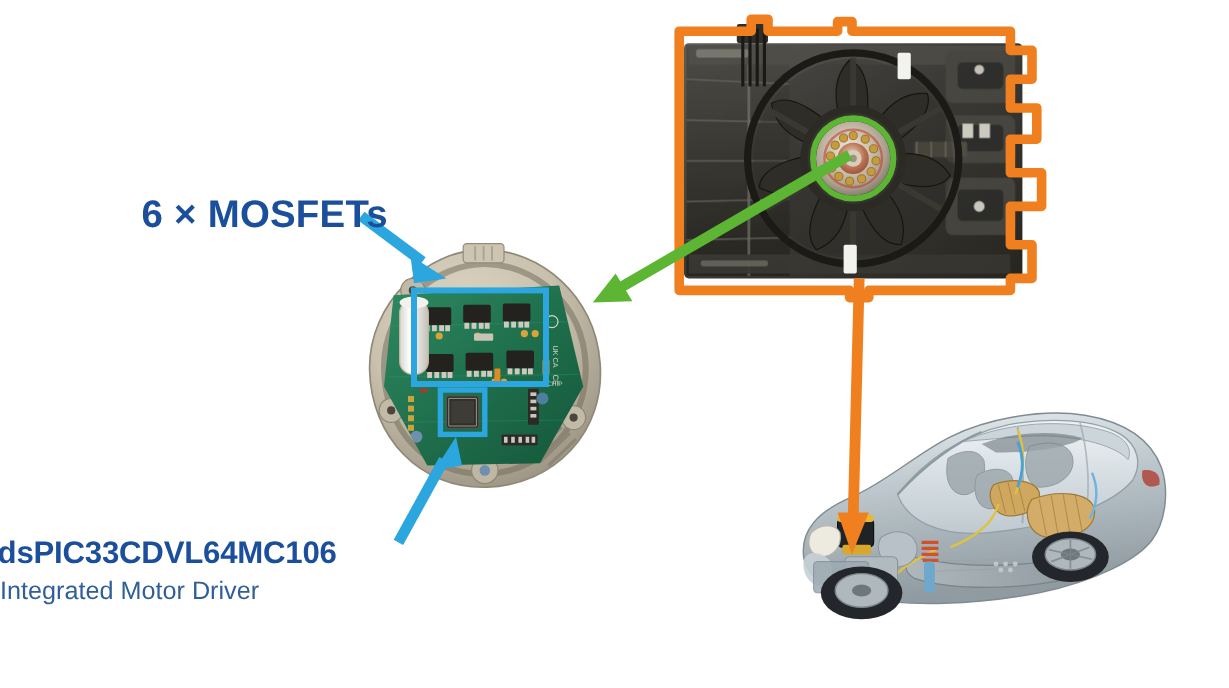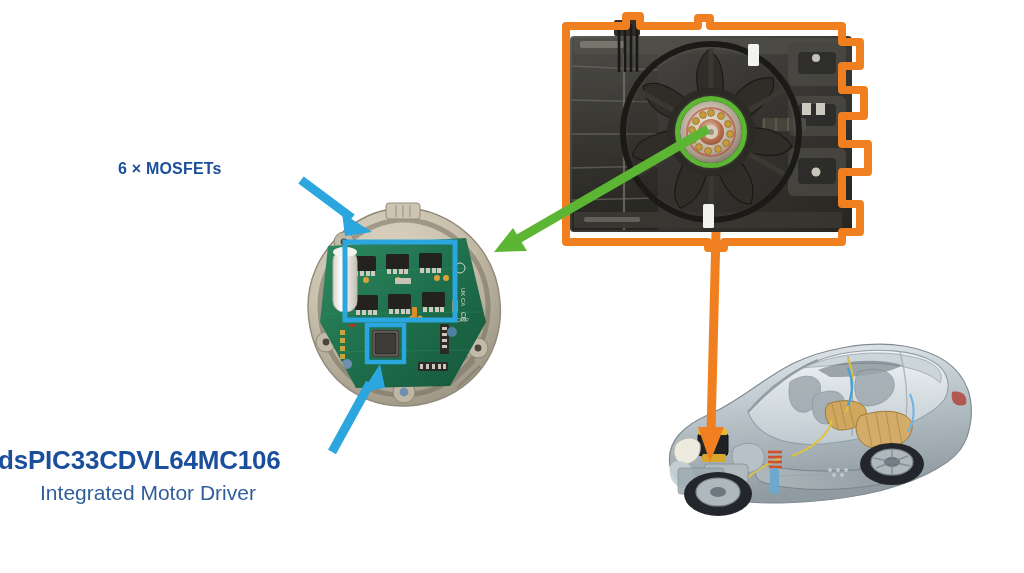--- a/index.html
+++ b/index.html
@@ -9,32 +9,32 @@
     font-family:"Liberation Sans","DejaVu Sans",sans-serif;
     -webkit-font-smoothing:antialiased;
   }
   #stage{position:absolute;left:0;top:0;width:1024px;height:573px;background:#fff;}
   .abs{position:absolute;}
   svg{display:block;overflow:visible;}
 
   
   .callout-mosfets{
     position:absolute;left:118px;top:160px;
-    font-size:16px;font-weight:bold;color:#1b4f9c;
+    font-size:32px;font-weight:bold;color:#1b4f9c;
     letter-spacing:0.2px;white-space:nowrap;
   }
   .callout-part{
     position:absolute;left:-2px;top:445px;
     font-size:26px;font-weight:bold;color:#1b4f9c;
     letter-spacing:-0.2px;white-space:nowrap;
   }
   .callout-sub{
     position:absolute;left:0px;top:480px;width:296px;
     font-size:21px;font-weight:normal;color:#2f5e99;
-    text-align:center;line-height:1.28;
+    text-align:left;line-height:1.28;
   }
 </style>
 </head>
 <body>
 
 <div id="stage">
 
   <div class="abs" style="left:548px;top:8px;">
     <svg width="350" height="250" viewBox="0 0 350 250">
       <defs>

